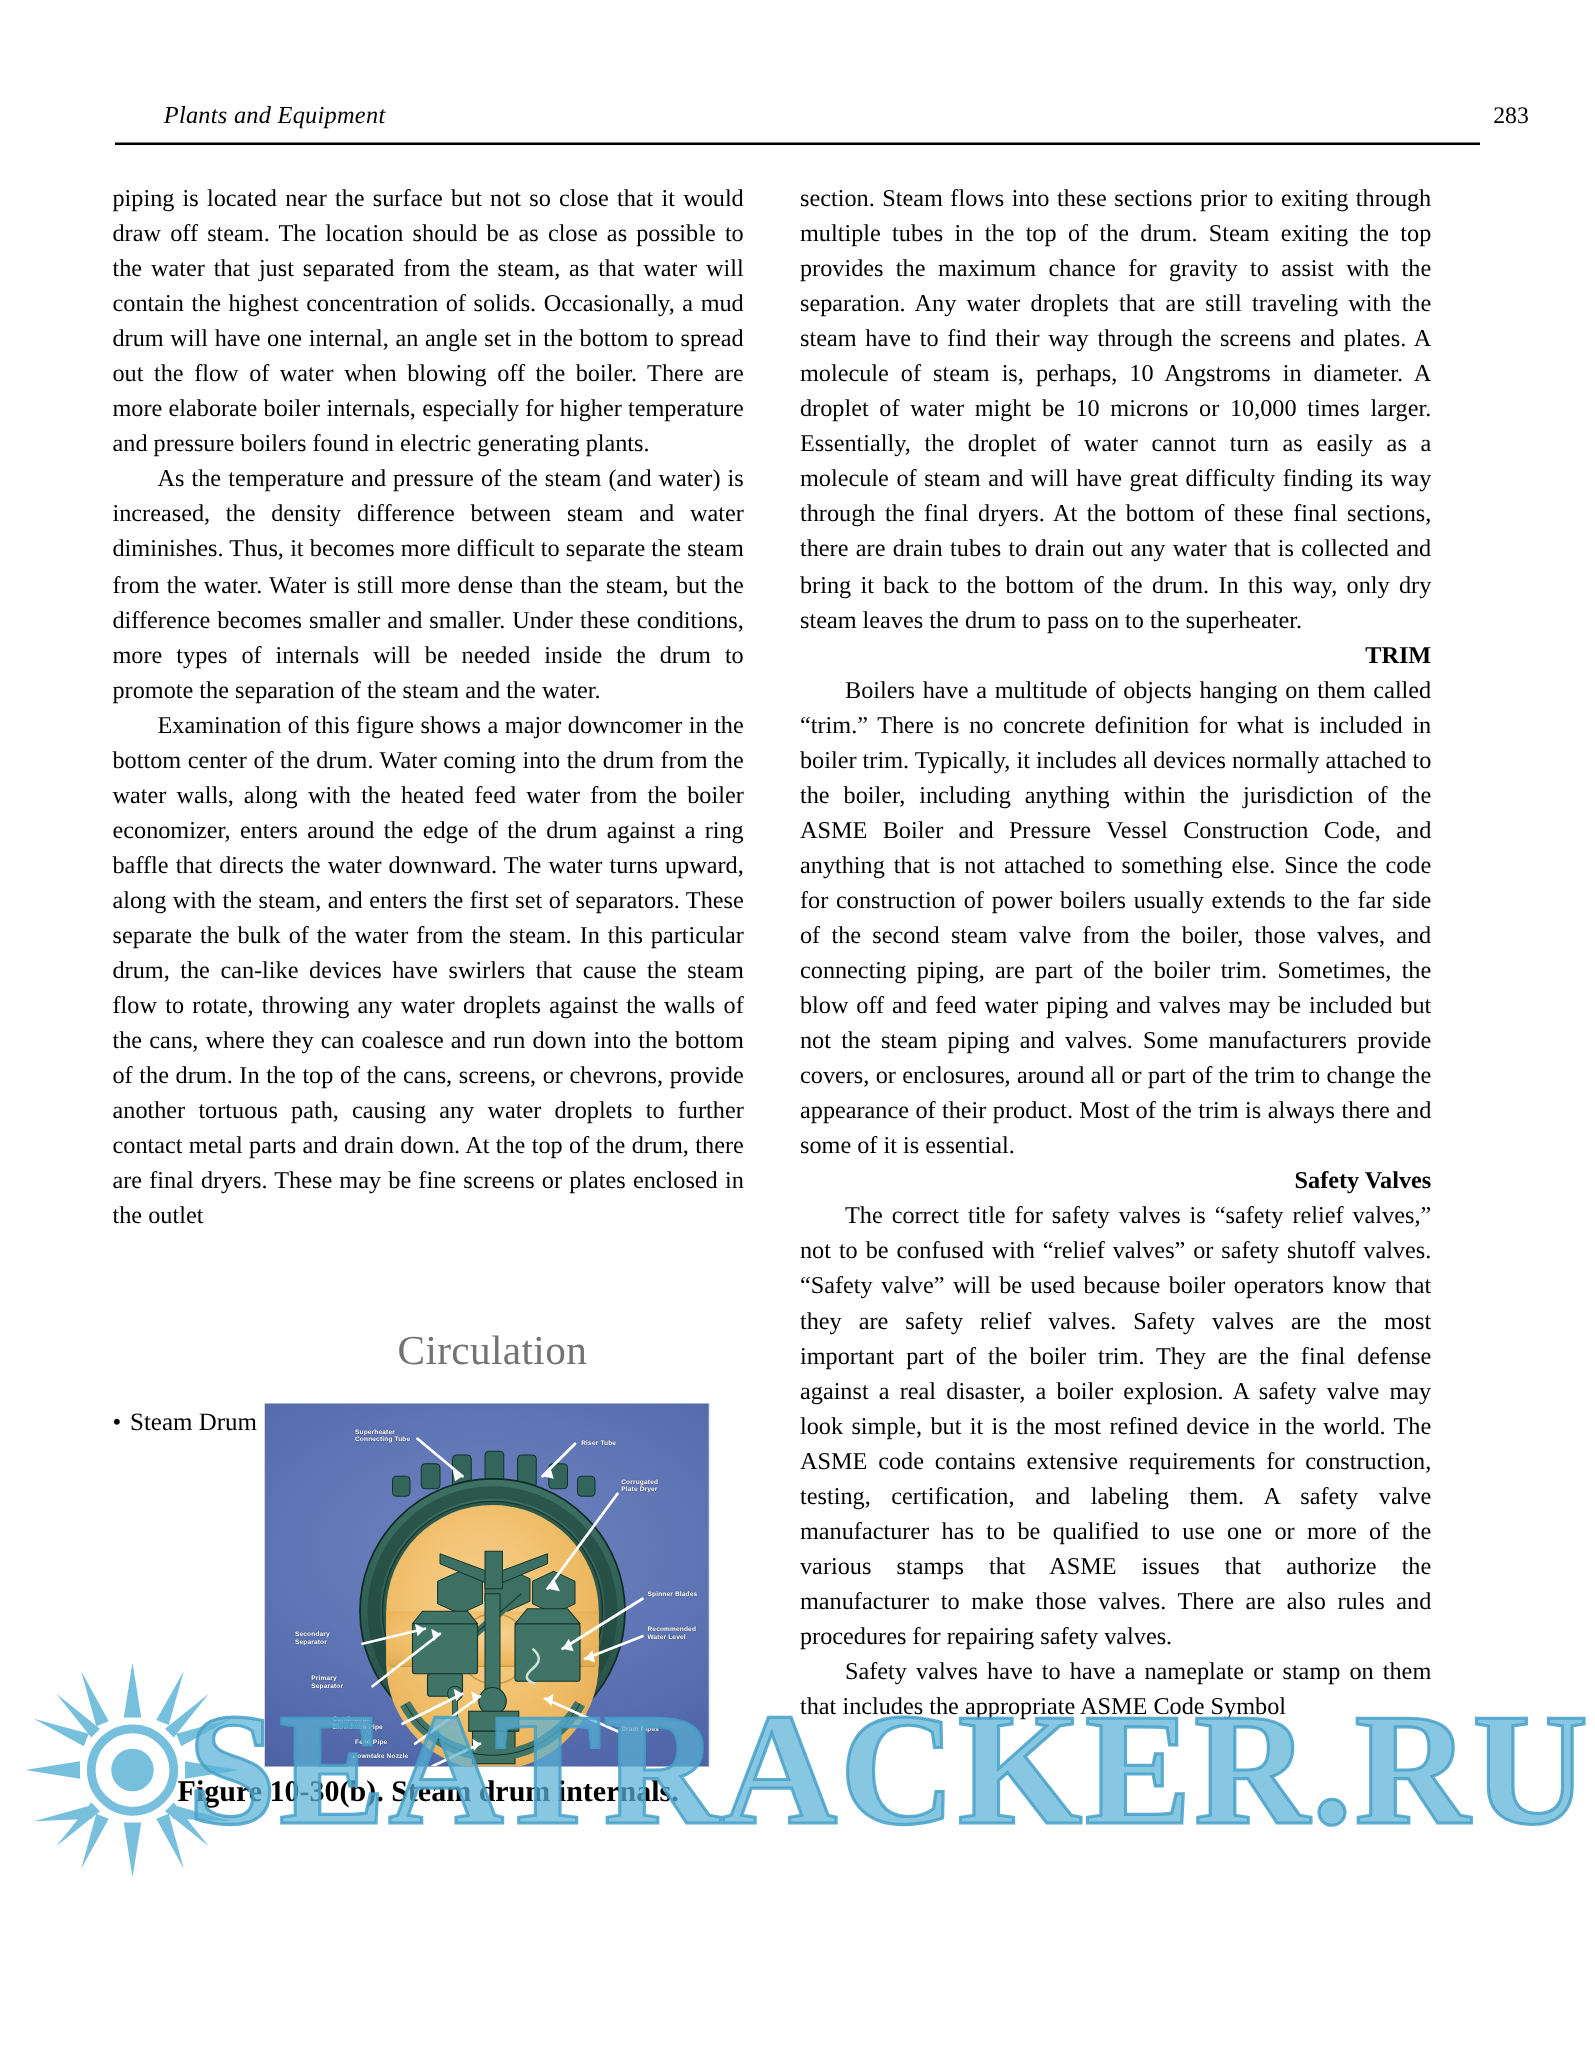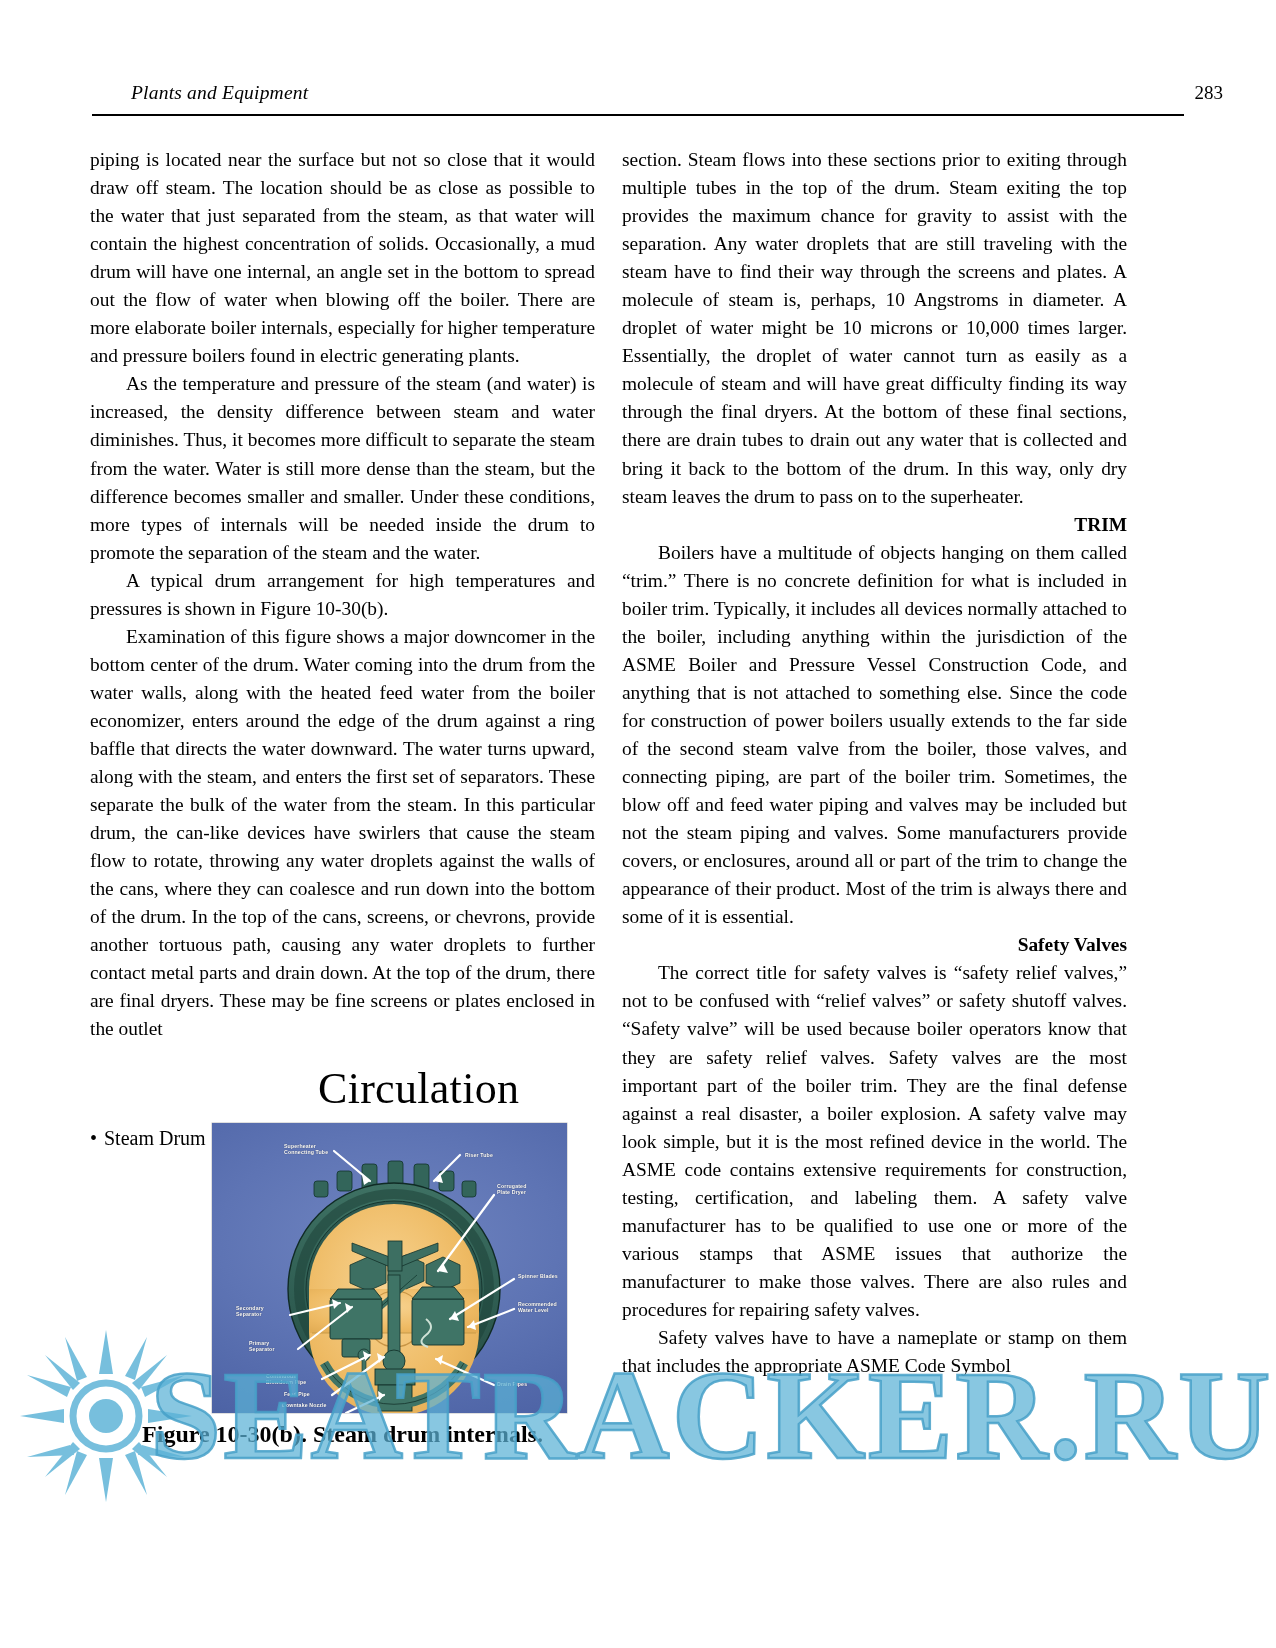--- a/index.html
+++ b/index.html
@@ -34,41 +34,41 @@
 
   
   .col{
     position:absolute;top:146px;width:505px;
     font-size:19.4px;line-height:28.05px;
     text-align:justify;
     text-justify:inter-word;
     -webkit-hyphens:none;hyphens:none;
   }
   .col.left{left:90px;}
-  .col.right{left:622px;}
+  .col.right{left:640px;}
   .col p{margin:0;}
   .col p.indent{text-indent:36px;}
   .col h3{
     margin:0;
     font-size:19.4px;
     font-weight:bold;
     line-height:28.05px;
     text-align:right;
   }
   .gap-before{margin-top:28px;}
   .gap-small{margin-top:28px;}
 
   
   .figblock{
     position:absolute;left:90px;top:1055px;width:505px;height:420px;
   }
   .fig-title{
     position:absolute;left:228px;top:8px;
-    font-size:44px;letter-spacing:.3px;
-    color:#000000;
+    font-size:33px;letter-spacing:.3px;
+    color:#737373;
     white-space:nowrap;
   }
   .fig-bullet{
     position:absolute;left:0px;top:68px;width:125px;
     font-size:20px;line-height:31px;
   }
   .fig-bullet .dot{display:inline-block;width:14px;}
   .fig-img{
     position:absolute;left:122px;top:68px;width:355px;height:290px;
     background:
@@ -123,21 +123,20 @@
 
   <div class="runhead">
     <div class="rh-left">Plants and Equipment</div>
     <div class="rh-right">283</div>
   </div>
   <div class="rule"></div>
 
   <div class="col left">
     <p>piping is located near the surface but not so close that it would draw off steam. The location should be as close as possible to the water that just separated from the steam, as that water will contain the highest concentration of solids. Occasionally, a mud drum will have one internal, an angle set in the bottom to spread out the flow of water when blowing off the boiler. There are more elaborate boiler internals, especially for higher temperature and pressure boilers found in electric generating plants.</p>
     <p class="indent">As the temperature and pressure of the steam (and water) is increased, the density difference between steam and water diminishes. Thus, it becomes more difficult to separate the steam from the water. Water is still more dense than the steam, but the difference becomes smaller and smaller. Under these conditions, more types of internals will be needed inside the drum to promote the separation of the steam and the water.</p>
-    <p class="indent">A typical drum arrangement for high temperatures and pressures is shown in Figure 10-30(b).</p>
     <p class="indent">Examination of this figure shows a major downcomer in the bottom center of the drum. Water coming into the drum from the water walls, along with the heated feed water from the boiler economizer, enters around the edge of the drum against a ring baffle that directs the water downward. The water turns upward, along with the steam, and enters the first set of separators. These separate the bulk of the water from the steam. In this particular drum, the can-like devices have swirlers that cause the steam flow to rotate, throwing any water droplets against the walls of the cans, where they can coalesce and run down into the bottom of the drum. In the top of the cans, screens, or chevrons, provide another tortuous path, causing any water droplets to further contact metal parts and drain down. At the top of the drum, there are final dryers. These may be fine screens or plates enclosed in the outlet</p>
   </div>
 
   <div class="col right">
     <p>section. Steam flows into these sections prior to exiting through multiple tubes in the top of the drum. Steam exiting the top provides the maximum chance for gravity to assist with the separation. Any water droplets that are still traveling with the steam have to find their way through the screens and plates. A molecule of steam is, perhaps, 10 Angstroms in diameter. A droplet of water might be 10 microns or 10,000 times larger. Essentially, the droplet of water cannot turn as easily as a molecule of steam and will have great difficulty finding its way through the final dryers. At the bottom of these final sections, there are drain tubes to drain out any water that is collected and bring it back to the bottom of the drum. In this way, only dry steam leaves the drum to pass on to the superheater.</p>
     <h3 class="gap-before">TRIM</h3>
     <p class="indent gap-small">Boilers have a multitude of objects hanging on them called “trim.” There is no concrete definition for what is included in boiler trim. Typically, it includes all devices normally attached to the boiler, including anything within the jurisdiction of the ASME Boiler and Pressure Vessel Construction Code, and anything that is not attached to something else. Since the code for construction of power boilers usually extends to the far side of the second steam valve from the boiler, those valves, and connecting piping, are part of the boiler trim. Sometimes, the blow off and feed water piping and valves may be included but not the steam piping and valves. Some manufacturers provide covers, or enclosures, around all or part of the trim to change the appearance of their product. Most of the trim is always there and some of it is essential.</p>
     <h3 class="gap-before">Safety Valves</h3>
     <p class="indent">The correct title for safety valves is “safety relief valves,” not to be confused with “relief valves” or safety shutoff valves. “Safety valve” will be used because boiler operators know that they are safety relief valves. Safety valves are the most important part of the boiler trim. They are the final defense against a real disaster, a boiler explosion. A safety valve may look simple, but it is the most refined device in the world. The ASME code contains extensive requirements for construction, testing, certification, and labeling them. A safety valve manufacturer has to be qualified to use one or more of the various stamps that ASME issues that authorize the manufacturer to make those valves. There are also rules and procedures for repairing safety valves.</p>
     <p class="indent">Safety valves have to have a nameplate or stamp on them that includes the appropriate ASME Code Symbol</p>

